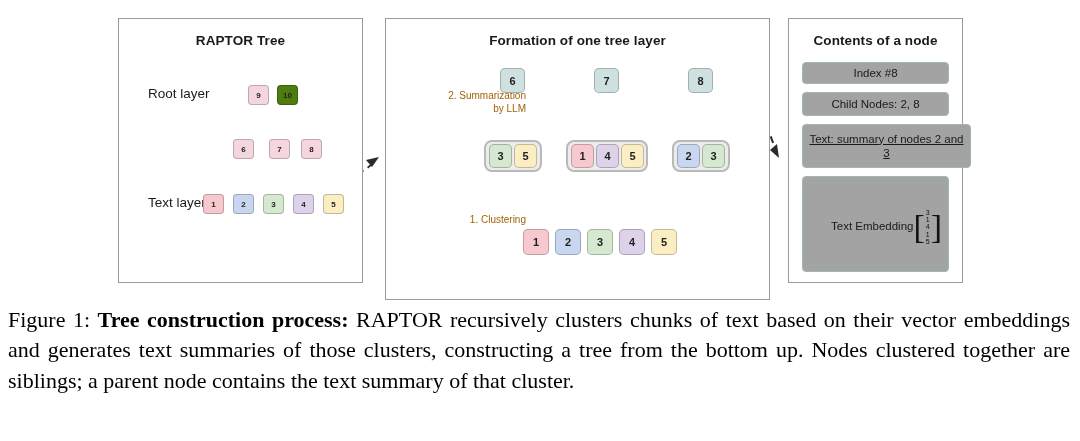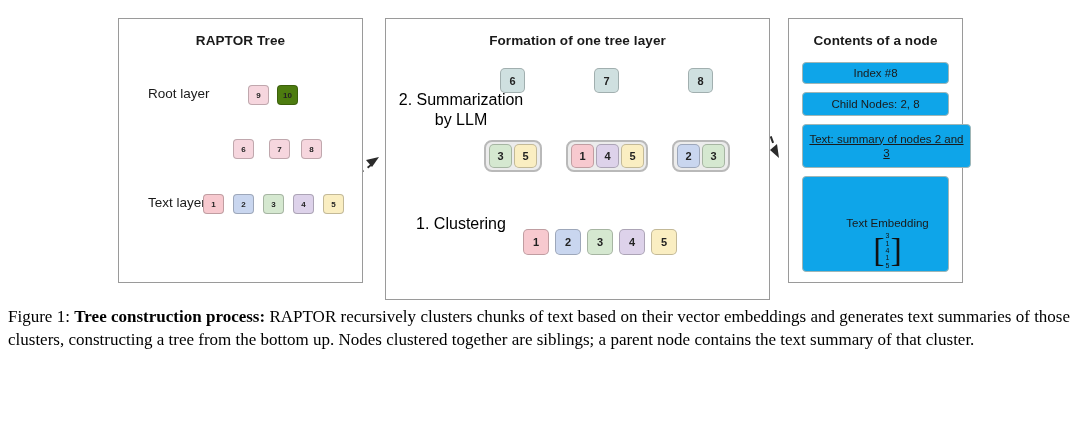--- a/index.html
+++ b/index.html
@@ -64,23 +64,23 @@
   .axis-label {
     position: absolute;
     font-size: 13.5px;
     color: #1a1a1a;
     white-space: nowrap;
     margin-left: 8px;
   }
 
   .step-label {
     position: absolute;
-    font-size: 16px;
-    color: #000000;
-    text-align: center;
+    font-size: 10px;
+    color: #a16207;
+    text-align: right;
     line-height: 1.25;
     white-space: nowrap;
   }
 
   .cluster-box {
     position: absolute;
     box-sizing: border-box;
     border: 2px solid #b9b9b9;
     border-radius: 8px;
     background: #ececec;
@@ -91,35 +91,35 @@
     font-size: 10.5px;
     color: #2a2a2a;
     text-align: center;
     width: 100%;
     left: 0;
   }
 
   .rnode {
     position: absolute;
     box-sizing: border-box;
-    background: #0ea5e9;
+    background: #a3a3a3;
     border: 1px solid #9fb6b6;
     border-radius: 4px;
     display: flex;
     align-items: center;
     justify-content: center;
     text-align: center;
     font-size: 11.5px;
     color: #1a1a1a;
     line-height: 1.25;
     padding: 2px 4px;
   }
   .rnode.tall {
-    flex-direction: column;
-    justify-content: flex-end;
+    flex-direction: row;
+    justify-content: flex-start;
     padding-top: 6px;
     padding-left: 28px;
   }
   .matrix {
     display: flex;
     align-items: center;
     justify-content: center;
     font-size: 7px;
     line-height: 1.05;
     color: #111;
@@ -145,21 +145,21 @@
     height: 300px;
     pointer-events: none;
   }
 
   #caption {
     position: absolute;
     left: 8px;
     top: 305px;
     width: 1062px;
     font-family: "Liberation Serif", serif;
-    font-size: 17px;
+    font-size: 22px;
     line-height: 1.38;
     text-align: justify;
     color: #000;
   }
   #caption b { font-weight: bold; }
 </style>
 </head>
 <body>
 
 <div id="figure">

